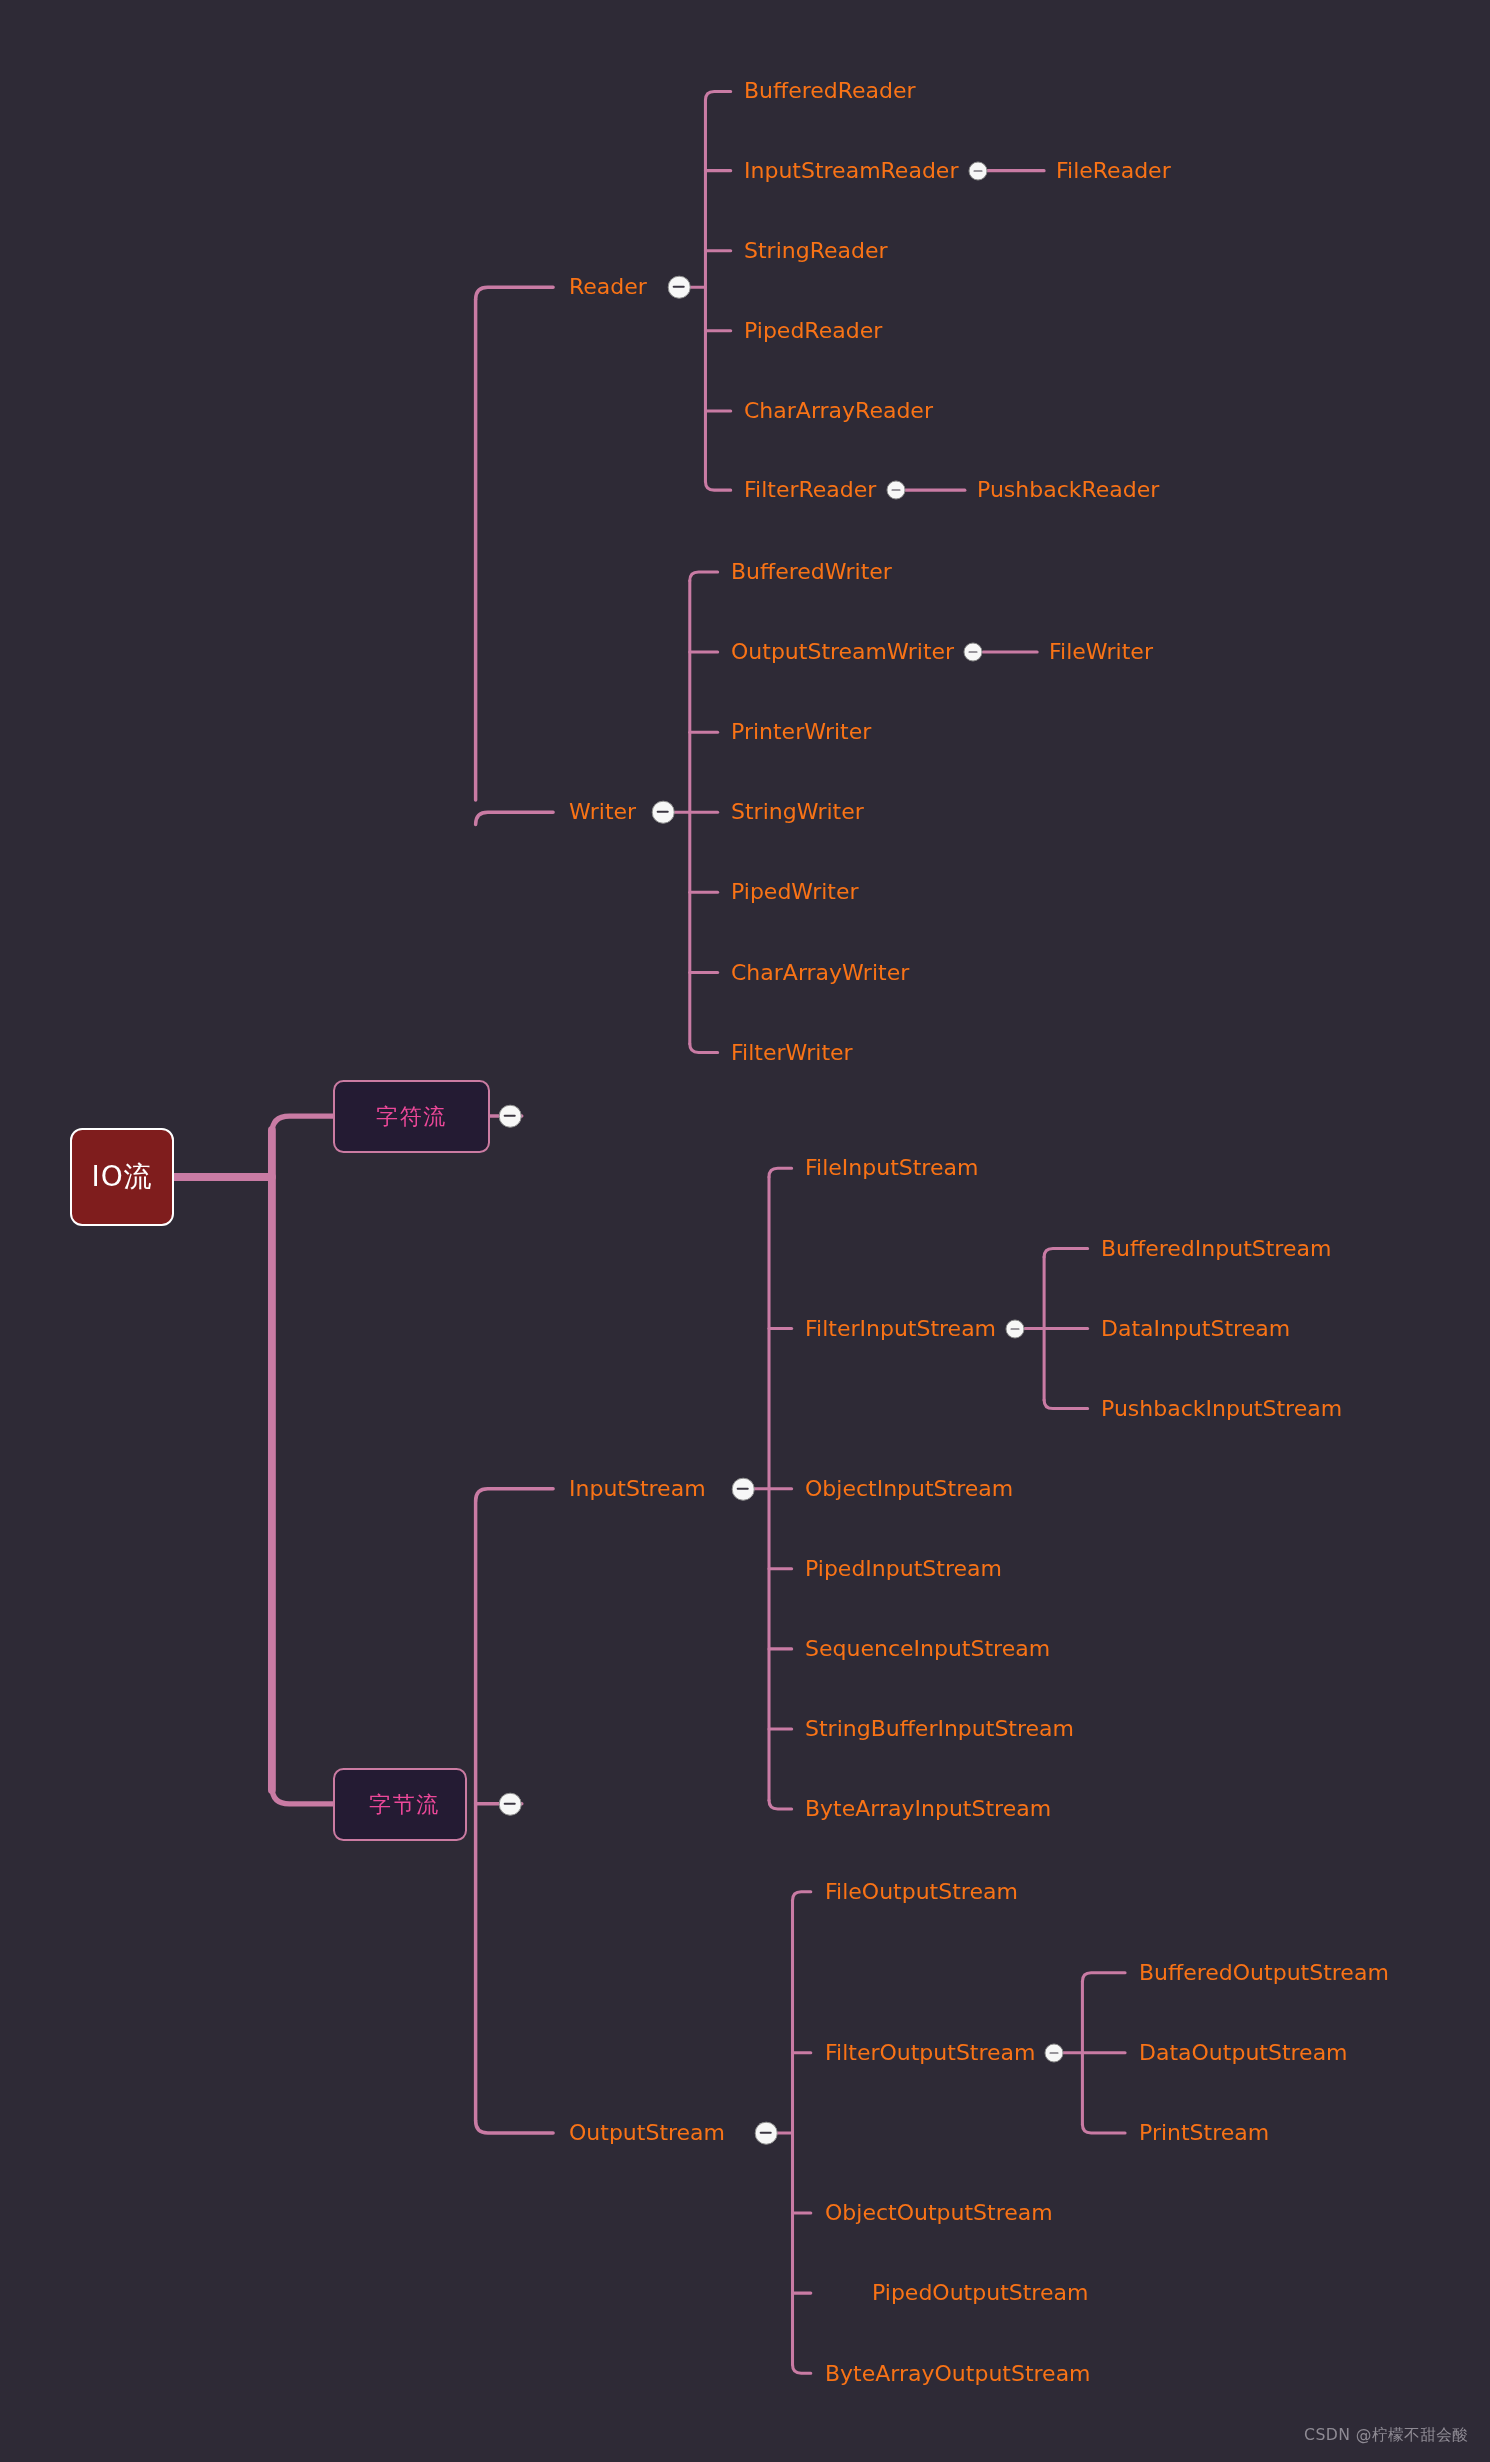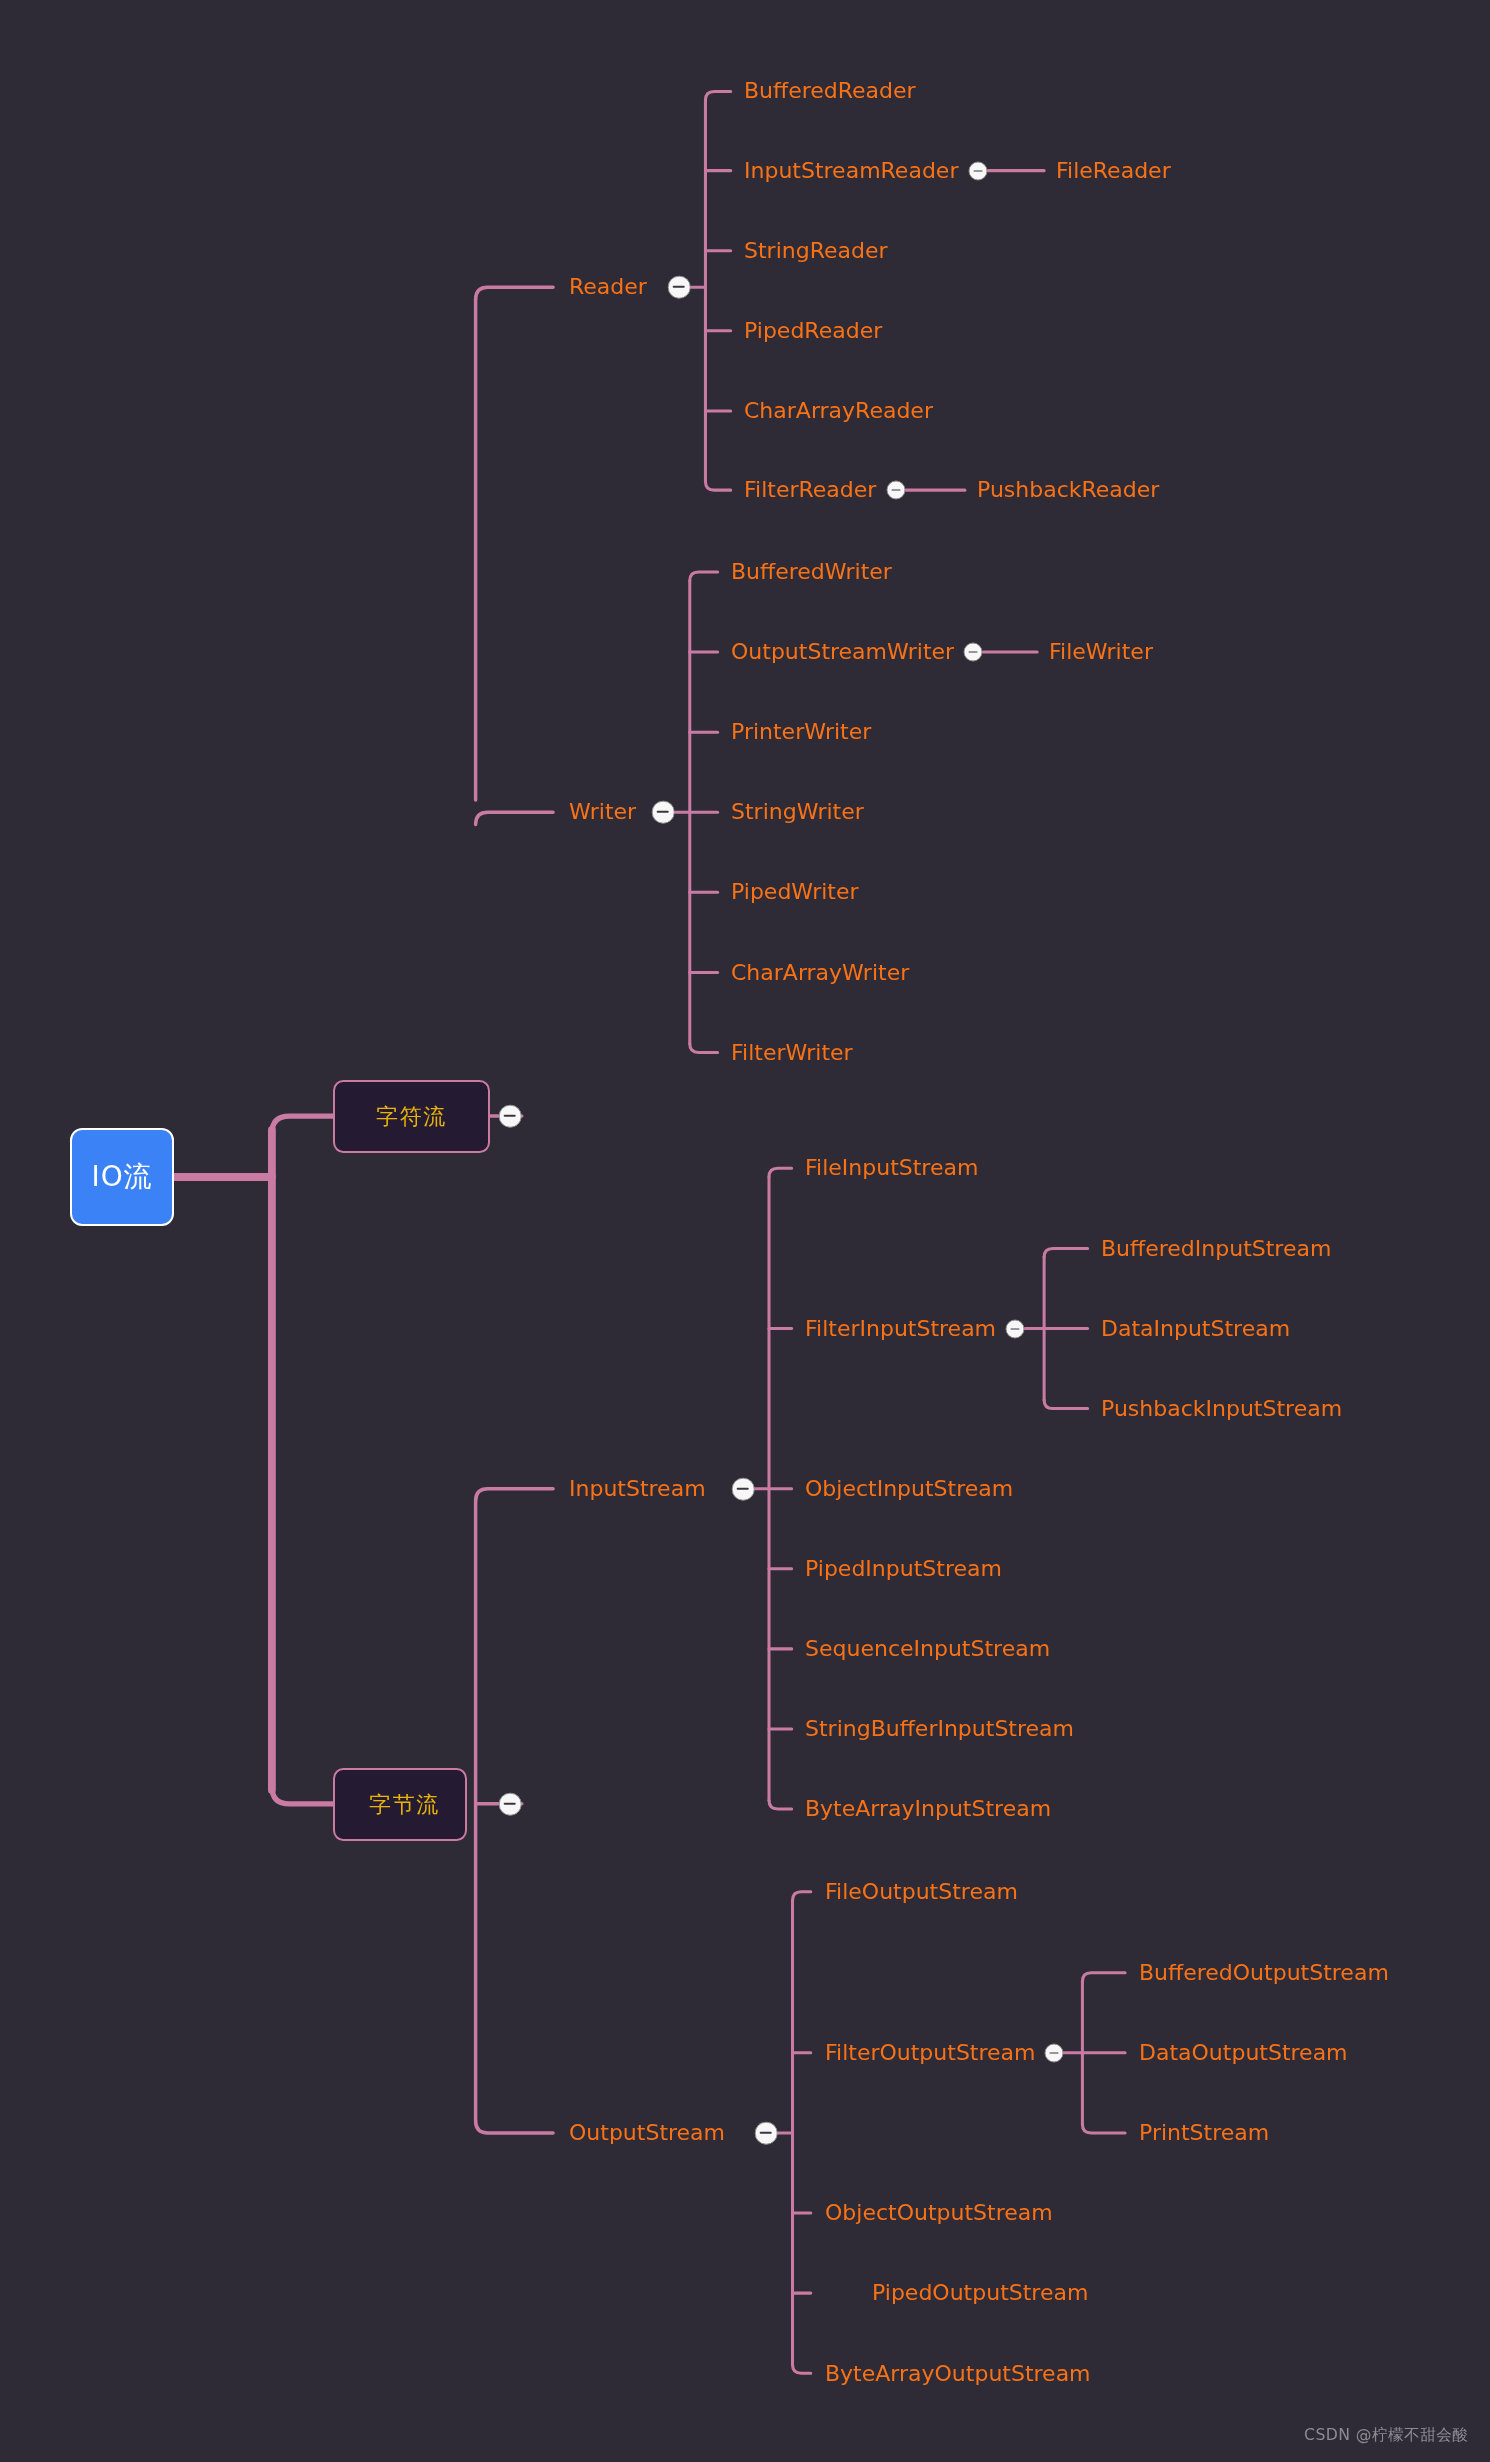--- a/index.html
+++ b/index.html
@@ -10,37 +10,37 @@
     overflow:hidden;
     position:relative;
   }
   #canvas{position:absolute;inset:0;width:1491px;height:2462px;}
   svg.links{position:absolute;left:0;top:0;width:1491px;height:2462px;pointer-events:none;}
 
   
   .node-root{
     position:absolute;
     box-sizing:border-box;
-    background:#3b82f6;
+    background:#7f1d1d;
     border:2.6px solid #ffffff;
     border-radius:12.2px;
     color:#ffffff;
     display:flex;align-items:center;justify-content:center;
     font-size:28px;
     letter-spacing:0.9px;
     z-index:5;
   }
   
   .node-l1{
     position:absolute;
     box-sizing:border-box;
     background:#241b33;
     border:2.6px solid #cb7ba2;
     border-radius:10.4px;
-    color:#eab308;
+    color:#ec4899;
     display:flex;align-items:center;justify-content:center;
     font-size:22px;
     letter-spacing:1.7px;
     z-index:5;
   }
   
   .label{
     position:absolute;
     color:#f97316;
     font-size:22px;

